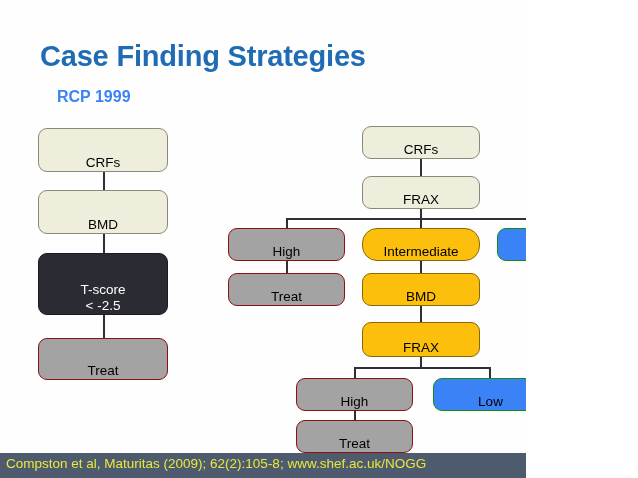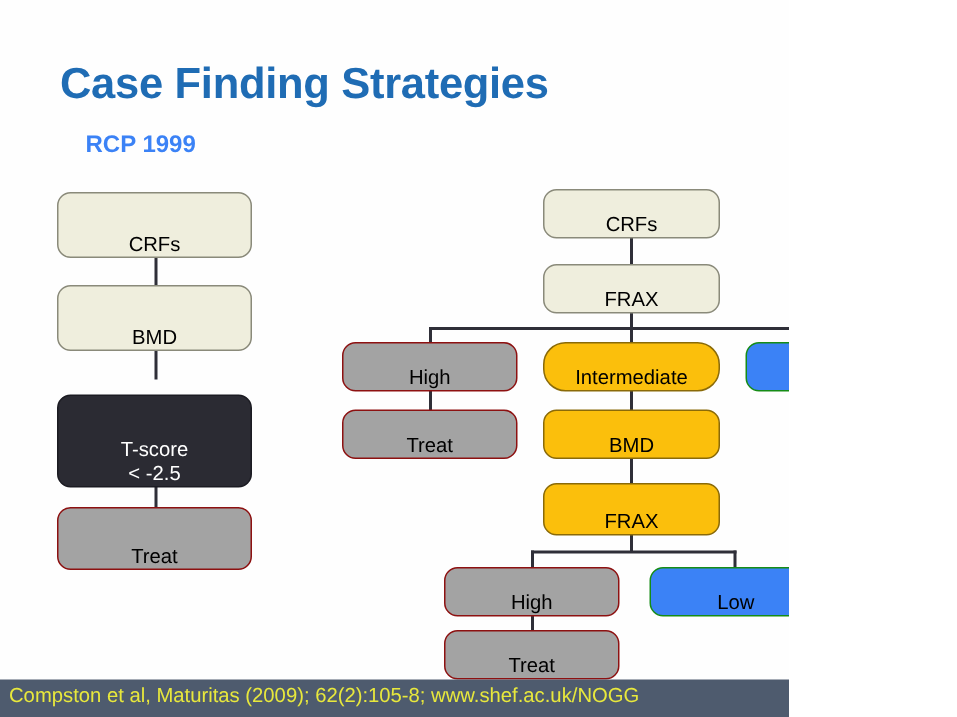--- a/index.html
+++ b/index.html
@@ -115,21 +115,21 @@
   <div class="conn v" style="left:103px; top:315px; height:23px;"></div>
 
   <div class="node cream" style="left:38px; top:128px; width:130px; height:44px;">
     <span>CRFs</span>
   </div>
 
   <div class="node cream" style="left:38px; top:190px; width:130px; height:44px;">
     <span>BMD</span>
   </div>
 
-  <div class="node dark" style="left:38px; top:253px; width:130px; height:62px;margin-top:10px;">
+  <div class="node dark" style="left:38px; top:253px; width:130px; height:62px;">
     <span style="white-space:pre-line;">T-score
 &lt; -2.5</span>
   </div>
 
   <div class="node red" style="left:38px; top:338px; width:130px; height:42px;">
     <span>Treat</span>
   </div>
 
   <div class="conn v" style="left:420px; top:158px; height:18px;"></div>
 

